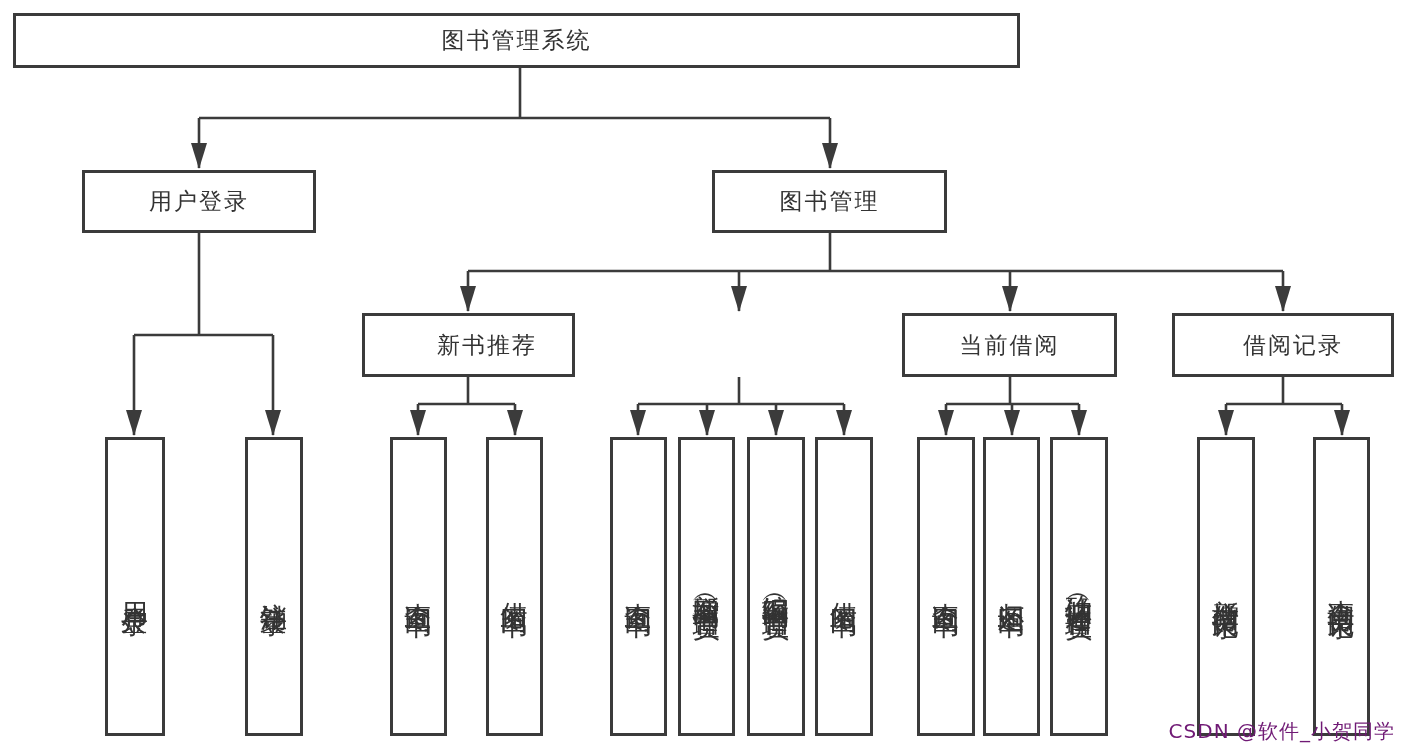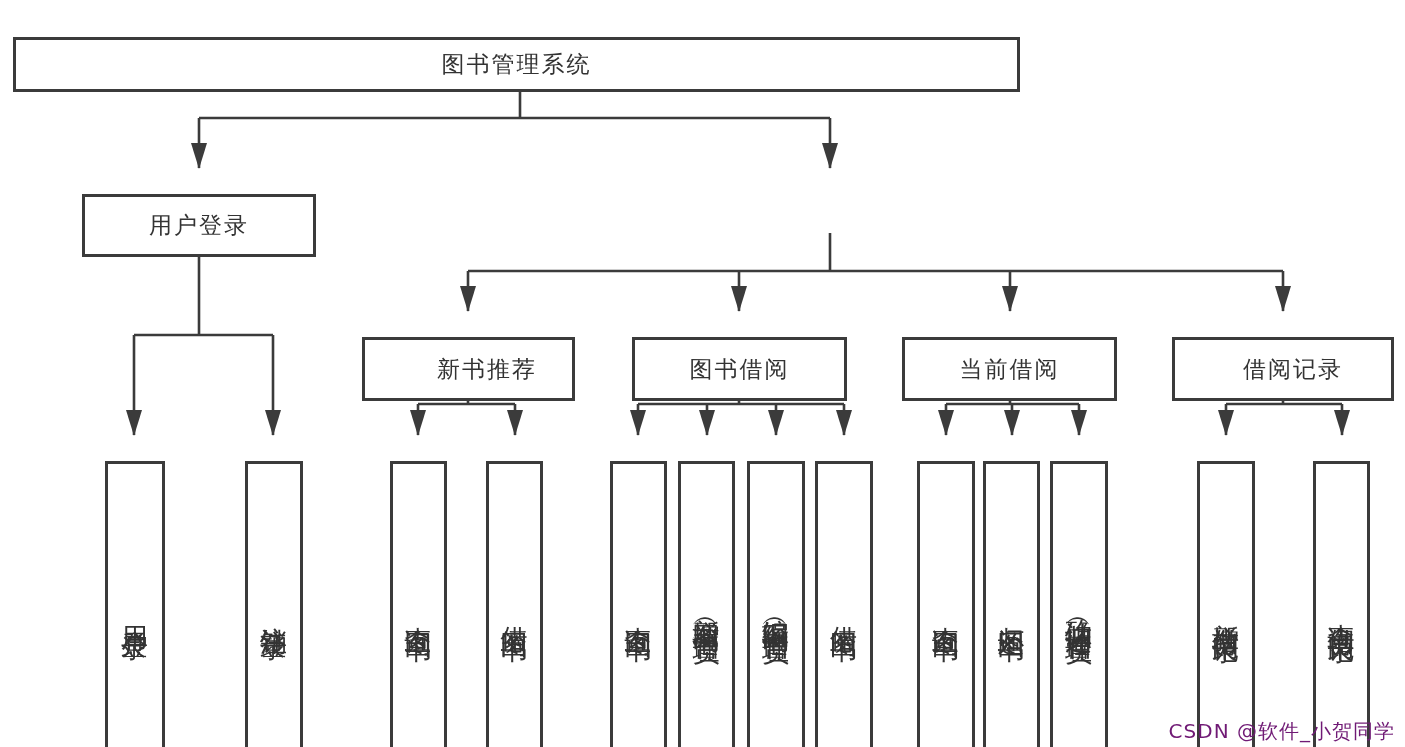--- a/index.html
+++ b/index.html
@@ -18,21 +18,20 @@
   }
   .box {
     position: absolute;
     box-sizing: border-box;
     border: 3px solid #3b3b3b;
     background: #ffffff;
     display: flex;
     align-items: center;
     justify-content: center;
     color: #333333;
-    margin-top: 24px;
   }
   .hbox {
     font-size: 23px;
     letter-spacing: 2px;
     white-space: nowrap;
   }
   .vbox {
     writing-mode: vertical-rl;
     text-orientation: mixed;
     font-size: 27px;
@@ -139,27 +138,27 @@
     </g>
   </svg>
 
   <div class="box hbox" id="node-root">
     <span>图书管理系统</span>
   </div>
 
   <div class="box hbox" id="node-user-login">
     <span>用户登录</span>
   </div>
+  <div class="box hbox" id="node-book-management">
+    <span>图书管理</span>
+  </div>
 
   <div class="box hbox" id="node-new-book">
     <span>新书推荐</span>
   </div>
-  <div class="box hbox" id="node-book-borrow">
-    <span>图书借阅</span>
-  </div>
   <div class="box hbox" id="node-current-borrow">
     <span>当前借阅</span>
   </div>
   <div class="box hbox" id="node-borrow-record">
     <span>借阅记录</span>
   </div>
 
   <div class="box vbox" id="leaf-user-login">
     <span>用户登录</span>
   </div>

